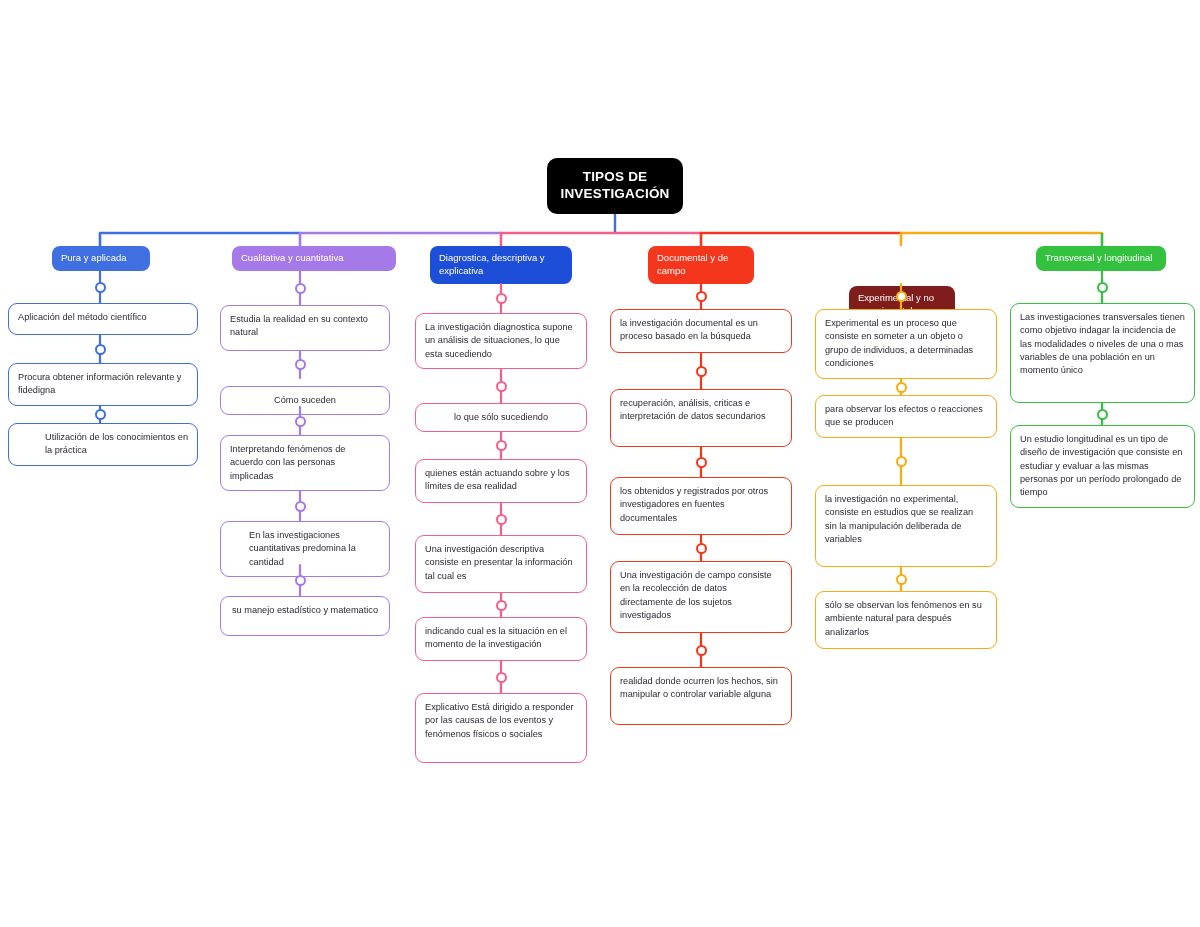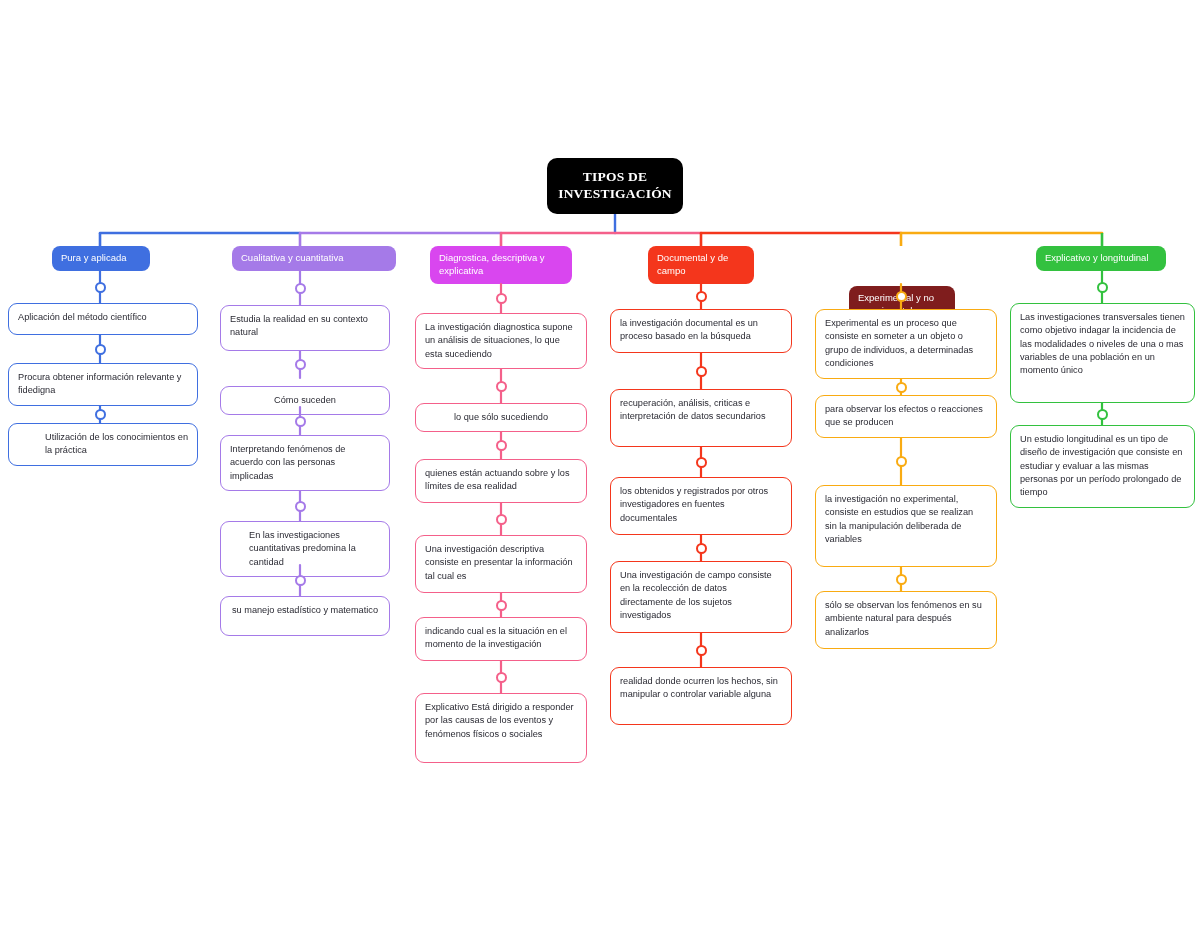--- a/index.html
+++ b/index.html
@@ -34,21 +34,20 @@
     align-items: center;
     justify-content: center;
     text-align: center;
     font-size: 13.5px;
     font-weight: bold;
     line-height: 1.25;
     letter-spacing: 0.2px;
     box-sizing: border-box;
     padding: 2px 6px;
     z-index: 5;
-    font-family: Liberation Serif, serif;
   }
 
   
   #wires {
     position: absolute;
     left: 0;
     top: 0;
     width: 1200px;
     height: 927px;
     pointer-events: none;
@@ -168,21 +167,21 @@
       <div class="node" style="position: absolute; left: 220px; width: 170px; top: 305px; min-height: 46px; border-color: rgb(165, 122, 232);"><span>Estudia la realidad en su contexto natural</span></div>
       <div class="dot" style="left: 294.5px; top: 282.5px; border-color: rgb(165, 122, 232);"></div>
       <div class="node center" style="position: absolute; left: 220px; width: 170px; top: 378px; min-height: 29px; border-color: rgb(165, 122, 232); margin-top: 8px;"><span>Cómo suceden</span></div>
       <div class="dot" style="left: 294.5px; top: 359px; border-color: rgb(165, 122, 232);"></div>
       <div class="node" style="position: absolute; left: 220px; width: 170px; top: 435px; min-height: 56px; border-color: rgb(165, 122, 232);"><span>Interpretando fenómenos de acuerdo con las personas implicadas</span></div>
       <div class="dot" style="left: 294.5px; top: 415.5px; border-color: rgb(165, 122, 232);"></div>
       <div class="node" style="position: absolute; left: 220px; width: 170px; top: 521px; min-height: 44px; border-color: rgb(165, 122, 232); padding-left: 28px;"><span>En las investigaciones cuantitativas predomina la cantidad</span></div>
       <div class="dot" style="left: 294.5px; top: 500.5px; border-color: rgb(165, 122, 232);"></div>
       <div class="node center" style="position: absolute; left: 220px; width: 170px; top: 596px; min-height: 40px; border-color: rgb(165, 122, 232);"><span>su manejo estadístico y matematico</span></div>
       <div class="dot" style="left: 294.5px; top: 575px; border-color: rgb(165, 122, 232);"></div>
-      <div class="branch-header" style="left: 430px; width: 142px; background: #d946ef; position: absolute; top: 246px;">
+      <div class="branch-header" style="left: 430px; width: 142px; background: #1d4ed8; position: absolute; top: 246px;">
         <span>Diagrostica, descriptiva y explicativa</span>
       </div>
       <div class="node" style="position: absolute; left: 415px; width: 172px; top: 313px; min-height: 56px; border-color: rgb(244, 96, 138);"><span>La investigación diagnostica supone un análisis de situaciones, lo que esta sucediendo</span></div>
       <div class="dot" style="left: 495.5px; top: 293px; border-color: rgb(244, 96, 138);"></div>
       <div class="node center" style="position: absolute; left: 415px; width: 172px; top: 403px; min-height: 28px; border-color: rgb(244, 96, 138);"><span>lo que sólo sucediendo</span></div>
       <div class="dot" style="left: 495.5px; top: 380.5px; border-color: rgb(244, 96, 138);"></div>
       <div class="node" style="position: absolute; left: 415px; width: 172px; top: 459px; min-height: 44px; border-color: rgb(244, 96, 138);"><span>quienes están actuando sobre y los límites de esa realidad</span></div>
       <div class="dot" style="left: 495.5px; top: 440px; border-color: rgb(244, 96, 138);"></div>
       <div class="node" style="position: absolute; left: 415px; width: 172px; top: 535px; min-height: 58px; border-color: rgb(244, 96, 138);"><span>Una investigación descriptiva consiste en presentar la información tal cual es</span></div>
       <div class="dot" style="left: 495.5px; top: 513.5px; border-color: rgb(244, 96, 138);"></div>
@@ -208,20 +207,20 @@
       </div>
       <div class="node" style="position: absolute; left: 815px; width: 182px; top: 309px; min-height: 70px; border-color: rgb(249, 171, 18);"><span>Experimental es un proceso que consiste en someter a un objeto o grupo de individuos, a determinadas condiciones</span></div>
       <div class="dot" style="left: 895.5px; top: 291px; border-color: rgb(249, 171, 18);"></div>
       <div class="node" style="position: absolute; left: 815px; width: 182px; top: 395px; min-height: 42px; border-color: rgb(249, 171, 18);"><span>para observar los efectos o reacciones que se producen</span></div>
       <div class="dot" style="left: 895.5px; top: 381.5px; border-color: rgb(249, 171, 18);"></div>
       <div class="node" style="position: absolute; left: 815px; width: 182px; top: 485px; min-height: 82px; border-color: rgb(249, 171, 18);"><span>la investigación no experimental, consiste en estudios que se realizan sin la manipulación deliberada de variables</span></div>
       <div class="dot" style="left: 895.5px; top: 456px; border-color: rgb(249, 171, 18);"></div>
       <div class="node" style="position: absolute; left: 815px; width: 182px; top: 591px; min-height: 58px; border-color: rgb(249, 171, 18);"><span>sólo se observan los fenómenos en su ambiente natural para después analizarlos</span></div>
       <div class="dot" style="left: 895.5px; top: 573.5px; border-color: rgb(249, 171, 18);"></div>
       <div class="branch-header" style="left: 1036px; width: 130px; background: rgb(51, 193, 63); position: absolute; top: 246px;">
-        <span>Explicativo y longitudinal</span>
+        <span>Transversal y longitudinal</span>
       </div>
       <div class="node" style="position: absolute; left: 1010px; width: 185px; top: 303px; min-height: 100px; border-color: rgb(51, 193, 63);"><span>Las investigaciones transversales tienen como objetivo indagar la incidencia de las modalidades o niveles de una o mas variables de una población en un momento único</span></div>
       <div class="dot" style="left: 1096.5px; top: 281.5px; border-color: rgb(51, 193, 63);"></div>
       <div class="node" style="position: absolute; left: 1010px; width: 185px; top: 425px; min-height: 82px; border-color: rgb(51, 193, 63);"><span>Un estudio longitudinal es un tipo de diseño de investigación que consiste en estudiar y evaluar a las mismas personas por un período prolongado de tiempo</span></div>
       <div class="dot" style="left: 1096.5px; top: 408.5px; border-color: rgb(51, 193, 63);"></div>
     </div>
 </div>
 
 </body></html>

